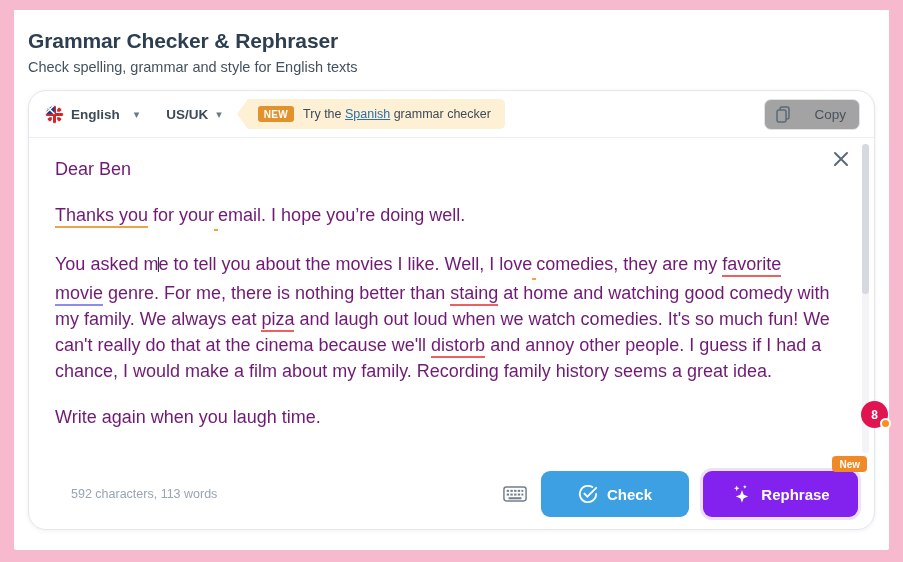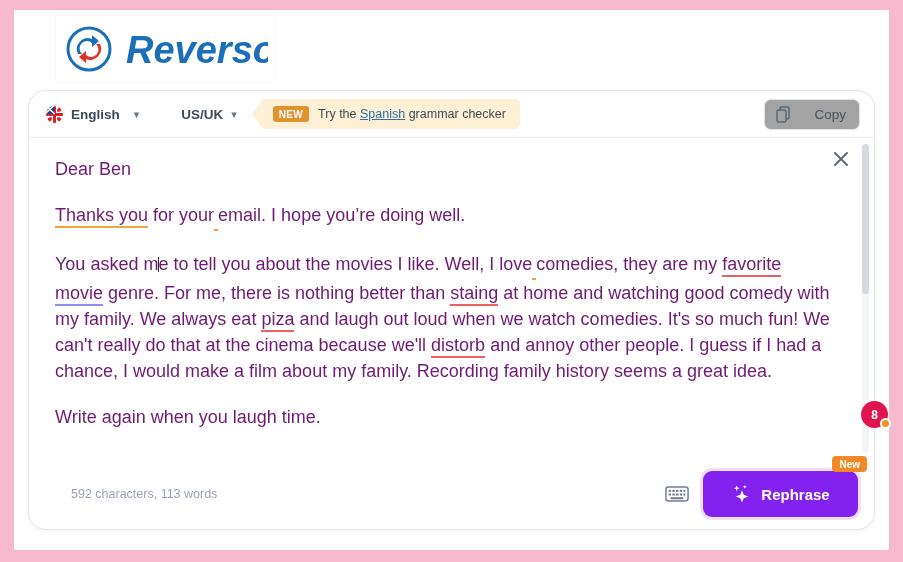--- a/index.html
+++ b/index.html
@@ -89,21 +89,21 @@
   .flag-icon { width: 19px; height: 19px; margin-right: 7px; flex: none; }
   .lang-label {
     font-size: 13.5px; color: #3d4b58; font-weight: 600;
   }
   .chev {
     margin-left: 14px;
     color: #6b7a88;
     font-size: 11px;
     line-height: 1;
   }
-  .variant-select { margin-left: 42px; }
+  .variant-select { margin-left: 27px; }
   .variant-label { font-size: 13.5px; color: #3d4b58; font-weight: 600; }
   .variant-select .chev { margin-left: 8px; }
 
   .promo {
     position: relative;
     margin-left: 26px;
     height: 30px;
     background: #fdf0d4;
     display: flex;
     align-items: center;
@@ -272,27 +272,23 @@
     border: 2px solid #fff;
   }
 </style>
 </head>
 <body>
 
 <div id="page">
   <div class="app-shell">
 
     <div class="header">
-      <div class="brand-logo">
-        <svg width="206" height="50" viewBox="0 0 206 50">
-          <circle cx="27" cy="25" r="21" fill="none" stroke="#1b6fb8" stroke-width="3"></circle>
-          <path d="M16 30 A11 11 0 0 1 30 15 L30 11 L37 17 L30 23 L30 19 A7 7 0 0 0 20 30 Z" fill="#1b6fb8"></path>
-          <path d="M38 20 A11 11 0 0 1 24 35 L24 39 L17 33 L24 27 L24 31 A7 7 0 0 0 34 20 Z" fill="#e03223"></path>
-          <text x="64" y="39" font-family="Liberation Sans, sans-serif" font-size="38" font-weight="bold" font-style="italic" fill="#1b6fb8">Reverso</text>
-        </svg>
+      <div class="header-titles">
+        <div class="page-title">Grammar Checker &amp; Rephraser</div>
+        <div class="page-subtitle">Check spelling, grammar and style for English texts</div>
       </div>
     </div>
 
     <div class="editor-card">
 
       <div class="toolbar">
         <div class="lang-select">
           <svg class="flag-icon" viewBox="0 0 32 32">
             <defs>
                 <clipPath id="fc">
@@ -364,20 +360,27 @@
               <rect x="20" y="5" width="2" height="2.2"></rect>
               <rect x="4" y="9" width="2.6" height="2.2"></rect>
                 <rect x="8" y="9" width="2.6" height="2.2"></rect>
               <rect x="12" y="9" width="2.6" height="2.2"></rect>
                 <rect x="16" y="9" width="2.6" height="2.2"></rect>
               <rect x="20" y="9" width="2" height="2.2"></rect>
               <rect x="6" y="13" width="14" height="2.2"></rect>
             </g>
           </svg>
 
+          <button class="btn btn-check">
+            <svg width="20" height="20" viewBox="0 0 22 22" fill="none">
+              <path d="M20 11a9 9 0 1 1-4.2-7.6" stroke="#fff" stroke-width="2" stroke-linecap="round"></path>
+              <path d="M7 10.5 L10.3 14 L20 4.2" stroke="#fff" stroke-width="2" stroke-linecap="round" stroke-linejoin="round"></path>
+            </svg>
+            <span>Check</span>
+          </button>
 
           <button class="btn btn-rephrase">
             <span class="new-ribbon">New</span>
             <svg width="21" height="21" viewBox="0 0 22 22">
               <path d="M11.5 6.5 L13.3 11.2 L18 13 L13.3 14.8 L11.5 19.5 L9.7 14.8 L5 13 L9.7 11.2 Z" fill="#fff"></path>
               <path d="M6 1.5 L6.85 3.65 L9 4.5 L6.85 5.35 L6 7.5 L5.15 5.35 L3 4.5 L5.15 3.65 Z" fill="#fff"></path>
               <path d="M14.5 1 L15.1 2.4 L16.5 3 L15.1 3.6 L14.5 5 L13.9 3.6 L12.5 3 L13.9 2.4 Z" fill="#fff"></path>
             </svg>
             <span>Rephrase</span>
           </button>

